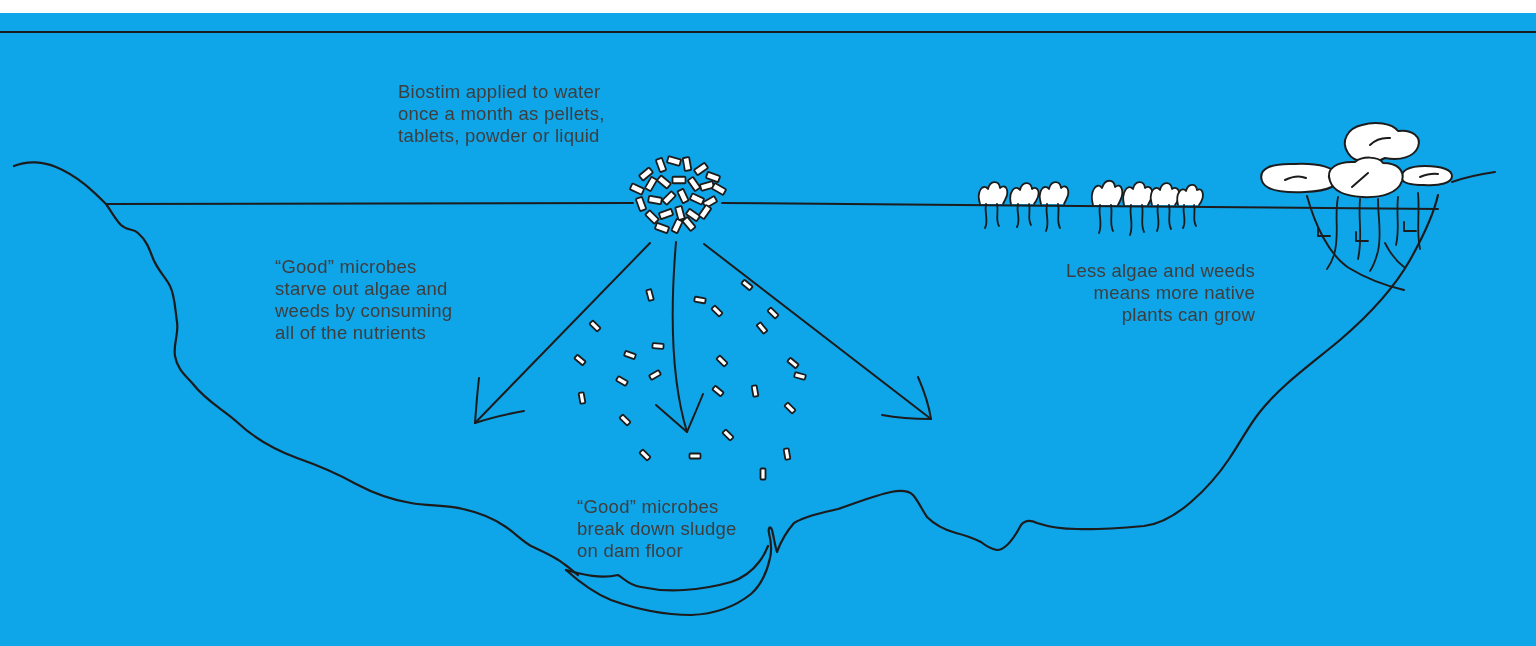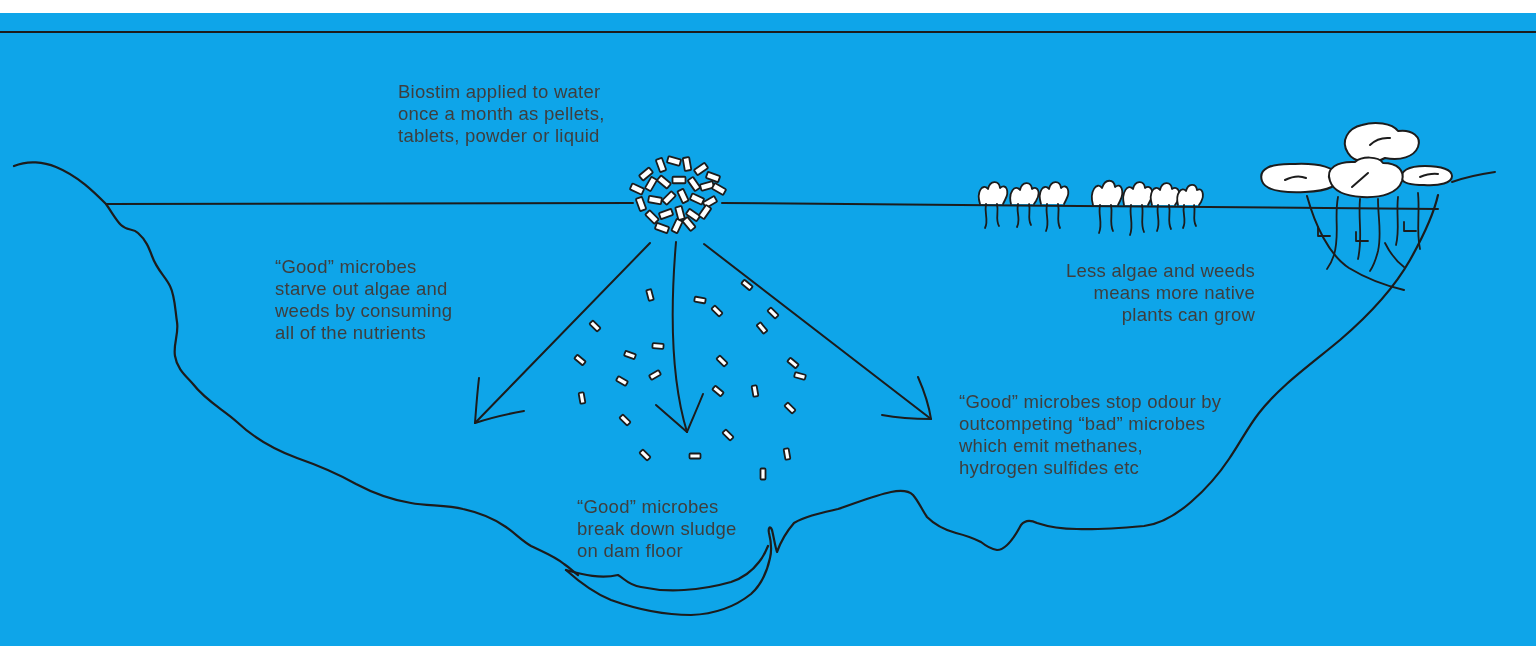--- a/index.html
+++ b/index.html
@@ -252,21 +252,17 @@
   <div class="note note-application">Biostim applied to water
 once a month as pellets,
 tablets, powder or liquid</div>
   <div class="note note-starve">“Good” microbes
 starve out algae and
 weeds by consuming
 all of the nutrients</div>
   <div class="note note-native">Less algae and weeds
 means more native
 plants can grow</div>
-  <div class="note note-odour">“Good” microbes stop odour by
-outcompeting “bad” microbes
-which emit methanes,
-hydrogen sulfides etc</div>
   <div class="note note-sludge">“Good” microbes
 break down sludge
 on dam floor</div>
 
 </div>
 
 </body></html>

